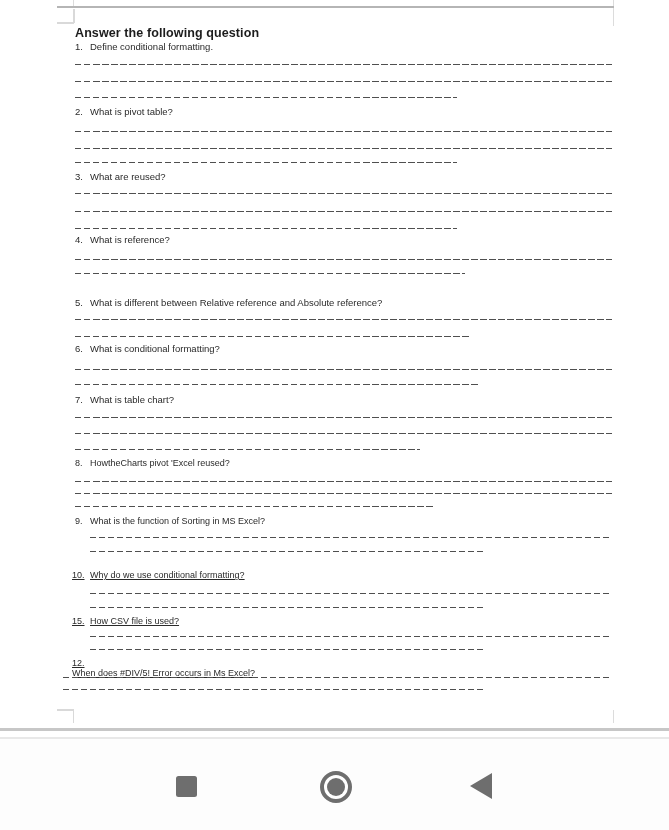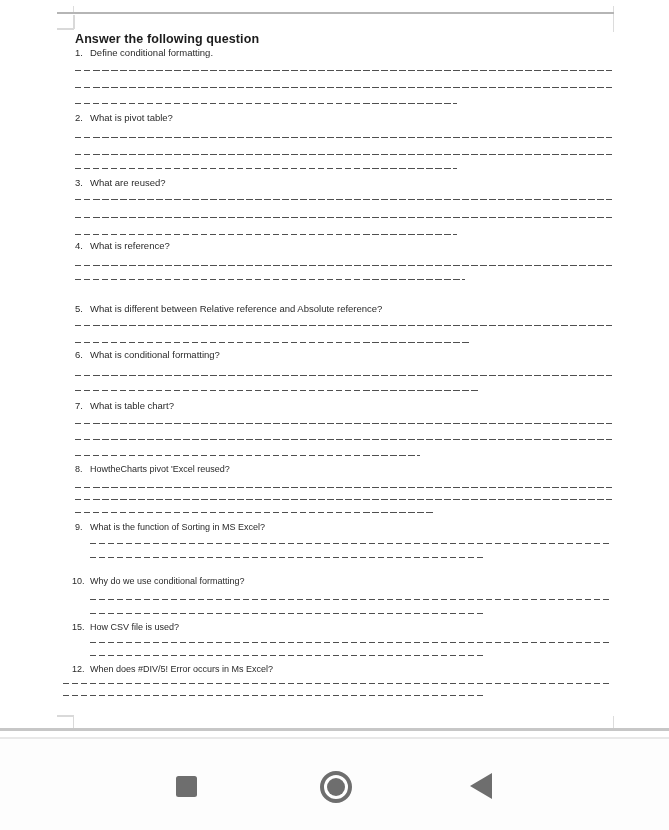--- a/index.html
+++ b/index.html
@@ -2,35 +2,35 @@
 <html><head>
 <meta charset="utf-8">
 <style>
   * { margin:0; padding:0; box-sizing:border-box; }
   html,body { background:#fff; }
   body { width:669px; height:830px; font-family:"Liberation Sans", sans-serif; }
 
   .screen { position:relative; width:669px; height:830px; background:#fff; overflow:hidden; }
 
   
-  .doc { position:absolute; left:0; top:6px; width:669px; height:728px; background:#fff; }
+  .doc { position:absolute; left:0; top:0; width:669px; height:728px; background:#fff; }
 
   .page-rule { position:absolute; left:57px; top:6px; width:557px; height:2px; background:#b5b5b5; }
 
   .mark { position:absolute; background:#d9d9d9; }
   .mark.v { width:1.5px; }
   .mark.h { height:1.5px; }
   .tick { position:absolute; width:1px; background:#dcdcdc; }
 
   .heading { position:absolute; left:75px; top:26px; font-size:12.5px; font-weight:bold; color:#1c1c1c; letter-spacing:0.1px; }
 
   .q { position:absolute; left:75px; display:flex; color:#2a2a2a; font-size:9.5px; white-space:nowrap; }
   .q .qnum { width:15px; flex:0 0 auto; }
   .q.sm { font-size:9px; }
-  .q.dd { left:72px; }
+  .q.dd { left:72px;text-decoration:underline; }
   .q.dd .qnum { width:18px; }
 
   .ans { position:absolute; height:1.2px;
          background-image:repeating-linear-gradient(90deg,#4f4f4f 0 6.5px, transparent 6.5px 9px); }
 
   
   .divider-strong { position:absolute; left:0; top:728px; width:669px; height:2.5px; background:#c7c7c7; }
   .divider-light  { position:absolute; left:0; top:737px; width:669px; height:1.5px; background:#e8e8e8; }
 
   .navbar { position:absolute; left:0; top:739px; width:669px; height:91px; background:#fdfdfd; }
@@ -136,21 +136,21 @@
     <div class="ans" style="top:593px; left:90px; width:522px;"></div>
     <div class="ans" style="top:607px; left:90px; width:395px;"></div>
 
     <div class="q sm dd" style="top:616px;">
       <span class="qnum">15.</span>
       <span class="qtext">How CSV file is used?</span>
     </div>
     <div class="ans" style="top:636px; left:90px; width:522px;"></div>
     <div class="ans" style="top:649px; left:90px; width:395px;"></div>
 
-    <div class="q sm dd" style="top:658px;">
+    <div class="q sm dd" style="top:658px;flex-direction:column;">
       <span class="qnum">12.</span>
       <span class="qtext">When does #DIV/5! Error occurs in Ms Excel?</span>
     </div>
     <div class="ans" style="top:677px; left:63px; width:549px;"></div>
     <div class="ans" style="top:689px; left:63px; width:420px;"></div>
 
     <div class="mark h" style="left:57px; top:709px; width:17px;"></div>
     <div class="mark v" style="left:72.5px; top:709px; height:14px;"></div>
     <div class="tick" style="left:613px; top:710px; height:13px;"></div>
 

